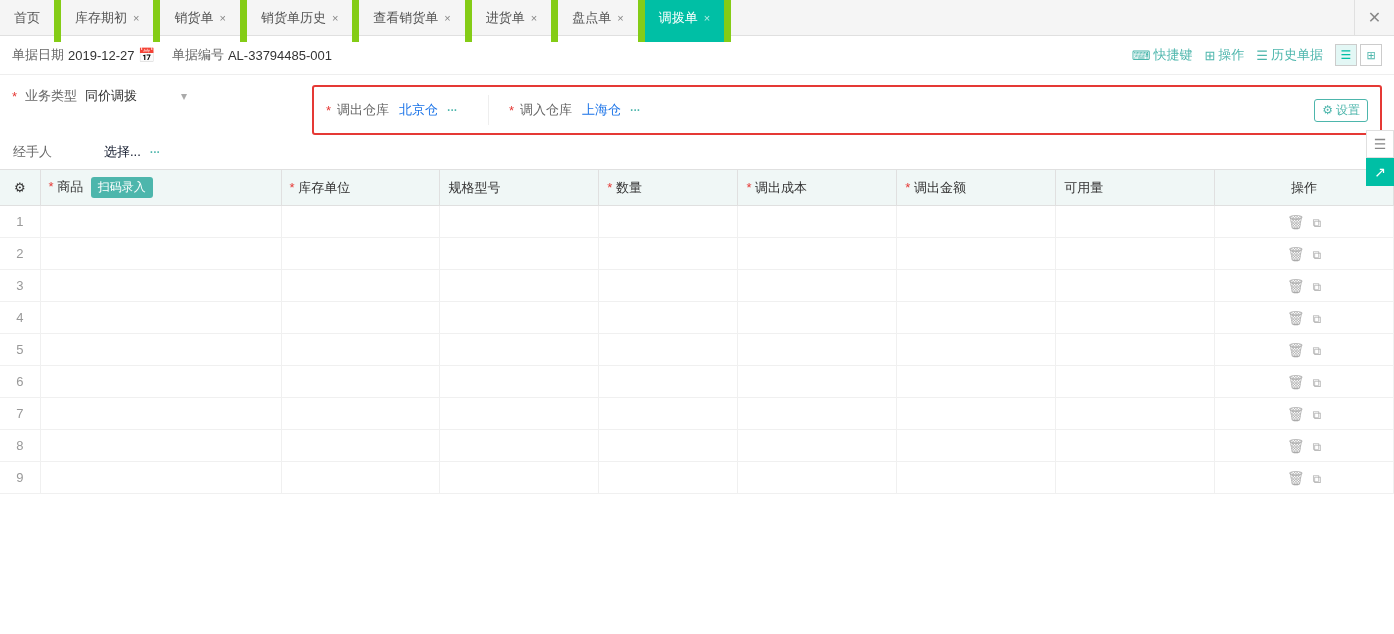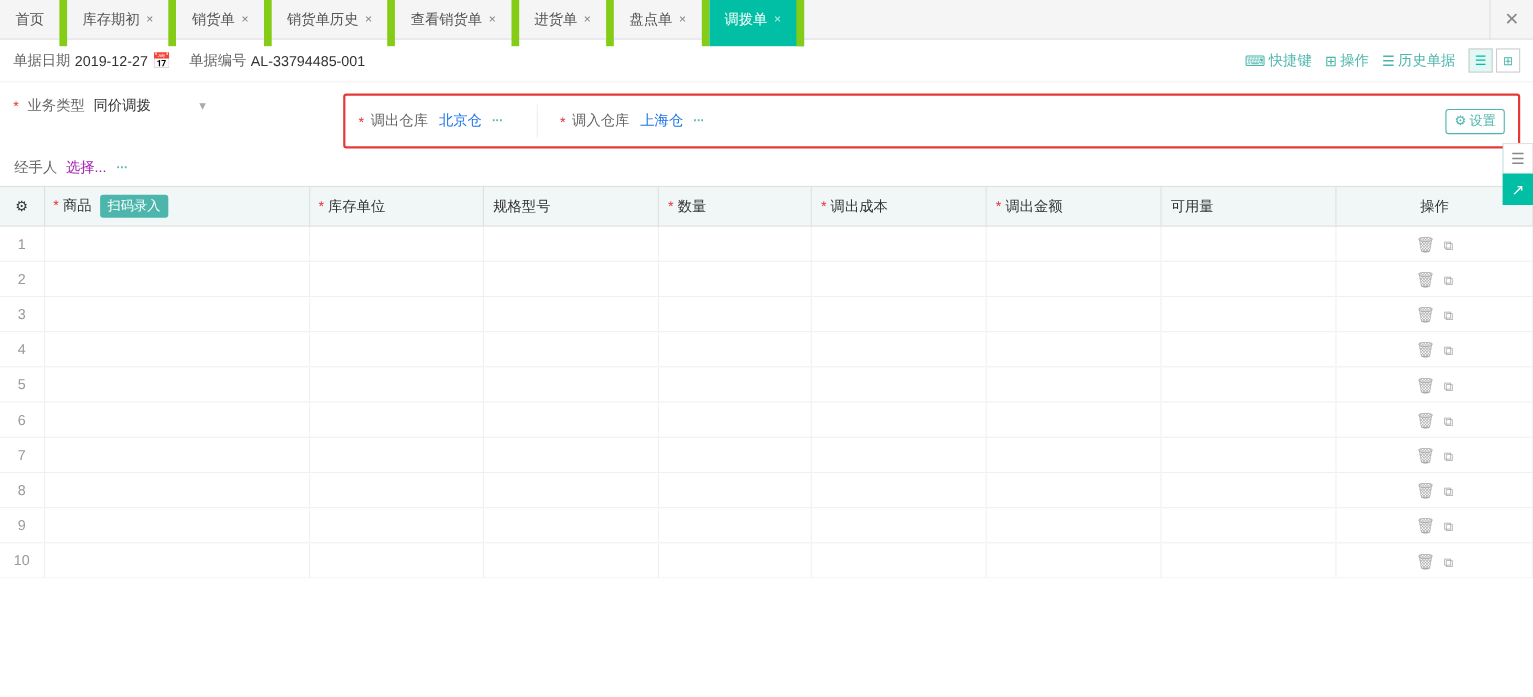--- a/index.html
+++ b/index.html
@@ -60,21 +60,21 @@
       display: flex; align-items: center; gap: 3px; color: #4db6ac; cursor: pointer;
       border: 1px solid #4db6ac; border-radius: 3px; padding: 2px 7px; font-size: 12px; margin-left: auto;
     }
     .divider-v { width: 1px; height: 30px; background: #eee; margin: 0 20px; }
 
     
     .form-row2 {
       display: flex; align-items: center; padding: 0 12px 8px 12px; gap: 8px;
     }
     .form-row2-label { color: #666; font-size: 13px; min-width: 40px; text-align: right; }
-    .form-row2-value { color: #a21caf; font-size: 13px; cursor: pointer; }
+    .form-row2-value { color: #0f172a; font-size: 13px; cursor: pointer; margin-left: 44px; }
     .form-row2-more { color: #4db6ac; font-size: 16px; cursor: pointer; letter-spacing: -2px; }
 
     
     .table-wrap { overflow-x: auto; overflow-y: auto; max-height: 380px; border-top: 1px solid #e0e0e0; }
     table { width: 100%; border-collapse: collapse; min-width: 900px; }
     thead tr { background: #f0f7f6; }
     thead th {
       padding: 7px 8px; text-align: left; font-weight: normal; color: #333;
       border-right: 1px solid #e0e0e0; border-bottom: 1px solid #e0e0e0; font-size: 13px;
       white-space: nowrap;
@@ -386,34 +386,20 @@
     <td class="col-spec"></td>
     <td class="col-qty"></td>
     <td class="col-cost"></td>
     <td class="col-amount"></td>
     <td class="col-available"></td>
     <td class="col-ops" style="text-align:center;">
       <span class="ops-icon" title="删除">🗑</span>
       <span class="ops-icon" title="复制" style="font-size:12px;">⧉</span>
     </td>
   </tr>
-        <tr>
-    <td class="row-num">10</td>
-    <td class="col-product"></td>
-    <td class="col-unit"></td>
-    <td class="col-spec"></td>
-    <td class="col-qty"></td>
-    <td class="col-cost"></td>
-    <td class="col-amount"></td>
-    <td class="col-available"></td>
-    <td class="col-ops" style="text-align:center;">
-      <span class="ops-icon" title="删除">🗑</span>
-      <span class="ops-icon" title="复制" style="font-size:12px;">⧉</span>
-    </td>
-  </tr>
       </tbody>
   </table>
 </div>
 
 <div class="right-sidebar">
   <div class="sidebar-icon" title="单据">☰</div>
   <div class="sidebar-icon teal" title="展开">↗</div>
 </div>
 
 </body></html>

